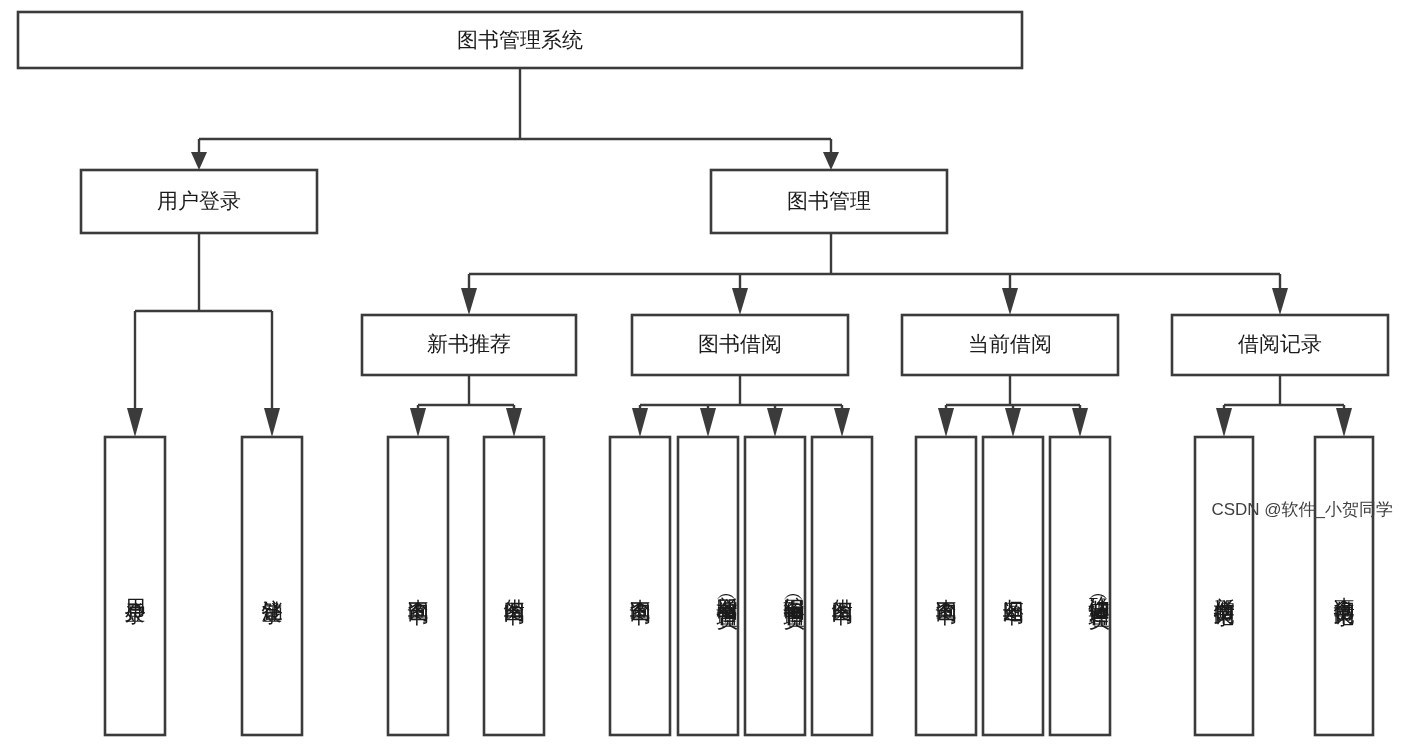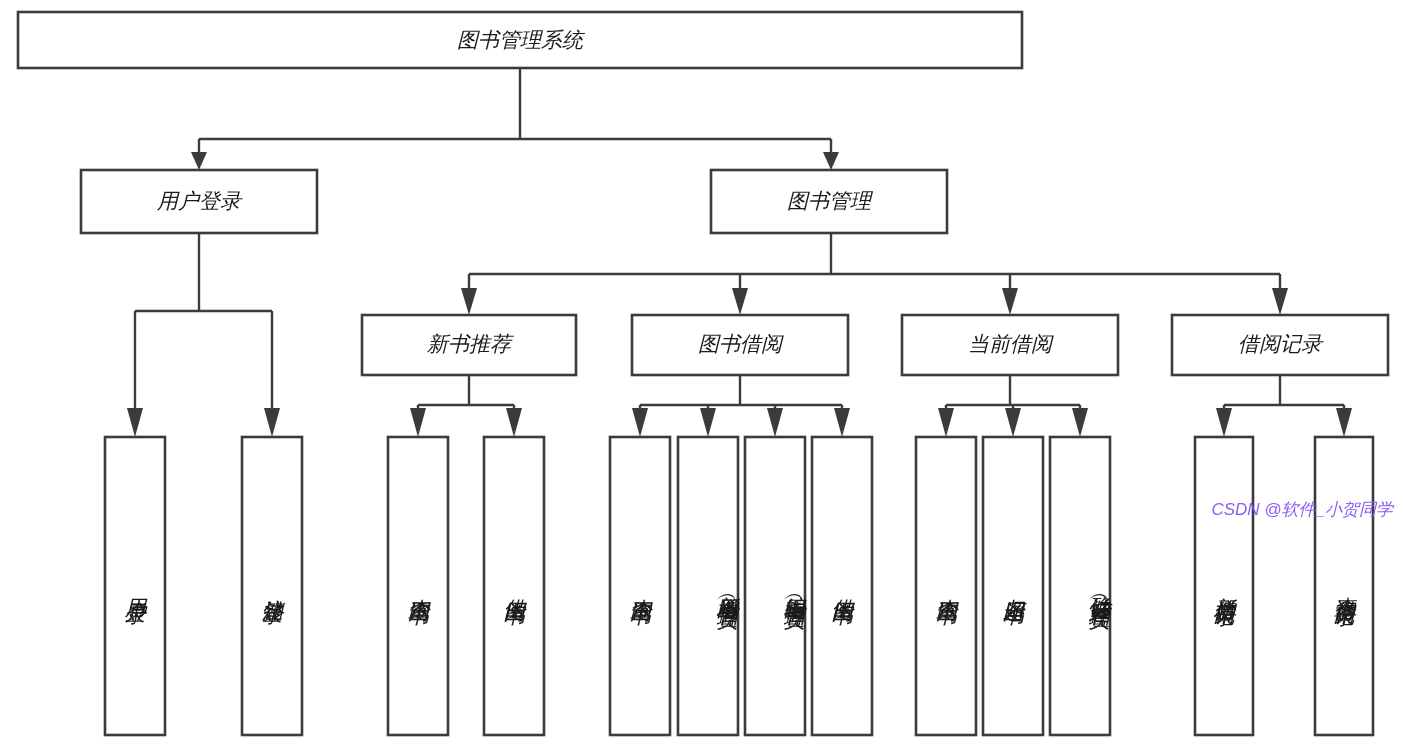--- a/index.html
+++ b/index.html
@@ -11,21 +11,20 @@
     width: 1405px;
     height: 747px;
     font-family: "Liberation Sans", "DejaVu Sans", sans-serif;
     overflow: hidden;
     position: relative;
   }
   #diagram-root {
     position: relative;
     width: 1405px;
     height: 525px;
-    font-style: italic;
   }
   svg.flow {
     position: absolute;
     top: 0;
     left: 0;
     width: 1405px;
     height: 747px;
     display: block;
   }
   .node-box {
@@ -68,21 +67,21 @@
   }
   .vlabel.centered {
     align-items: center;
   }
   .watermark {
     position: absolute;
     right: 12px;
     bottom: 4px;
     font-family: "Liberation Sans", "DejaVu Sans", sans-serif;
     font-size: 17px;
-    color: #8b5cf6;
+    color: #404040;
     white-space: nowrap;
   }
 </style>
 </head>
 <body>
 
 <div id="diagram-root">
 
   <svg class="flow" viewBox="0 0 1405 747">
 

